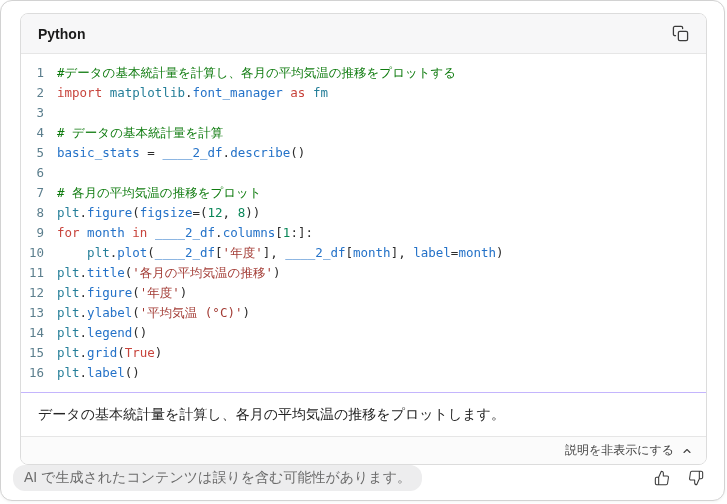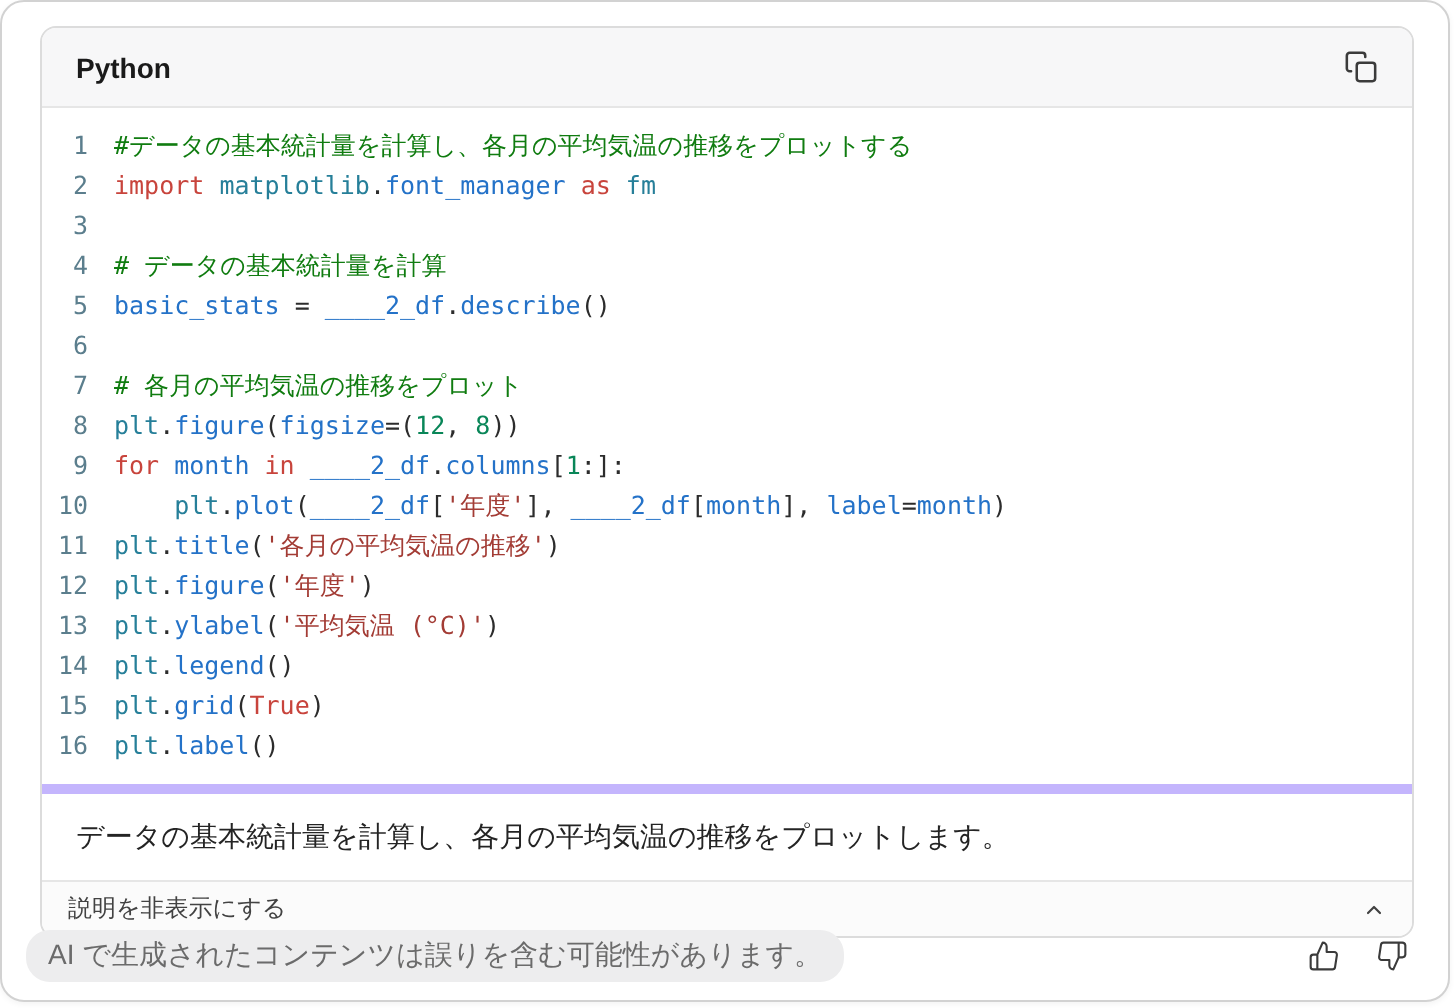--- a/index.html
+++ b/index.html
@@ -33,26 +33,26 @@
   .ln { flex:none; width:23px; padding-left:6px; text-align:right; color:var(--c-line_number,#5b7e8d); user-select:none; }
   .lc { padding-left:13px; white-space:pre; color:#2c2c2c; }
   .tk-k { color:var(--c-keyword,#c8443c); }
   .tk-s { color:var(--c-string,#a33c35); }
   .tk-m { color:var(--c-module,#267f99);text-align:center; }
   .tk-v { color:var(--c-identifier,#2472c8); }
   .tk-n { color:var(--c-number,#098658); }
   .tk-c { color:var(--c-comment,#107c10); }
   .tk-p { color:#2c2c2c; }
   .caption-row {
-    border-top:5px solid #c4b5fd; padding:13px 17px 12px 17px;
+    border-top:1px solid #c4b5fd; padding:13px 17px 12px 17px;
     font-size:14px; color:#242424; background:#fff;
   }
   .footer-row {
     border-top:1px solid #e6e6e6; background:#fbfbfb;
-    display:flex; justify-content:space-between; align-items:center; gap:7px;
+    display:flex; justify-content:flex-end; align-items:center; gap:7px;
     padding:5px 13px; min-height:27px; cursor:pointer;
     font-size:12px; color:#424242;
   }
   .bottom-row {
     position:absolute; left:12px; right:14px; bottom:8px;
     display:flex; justify-content:space-between; align-items:center;
   }
   .disclaimer-pill {
     background:#ededee; color:#6b6b6b; font-size:14px;
     padding:4px 11px; border-radius:12px;

